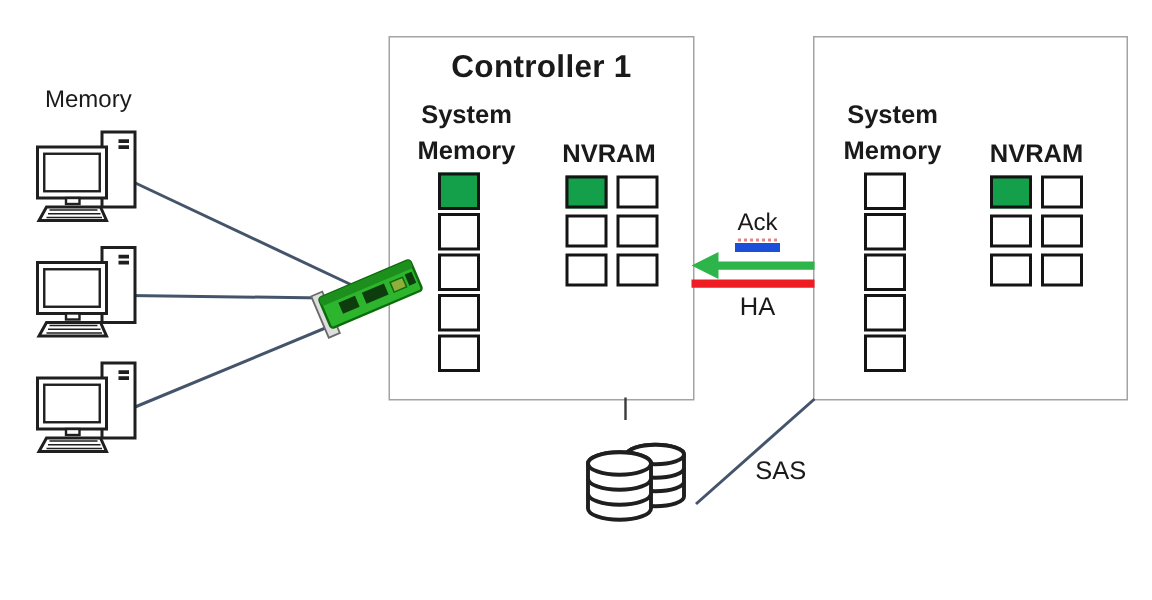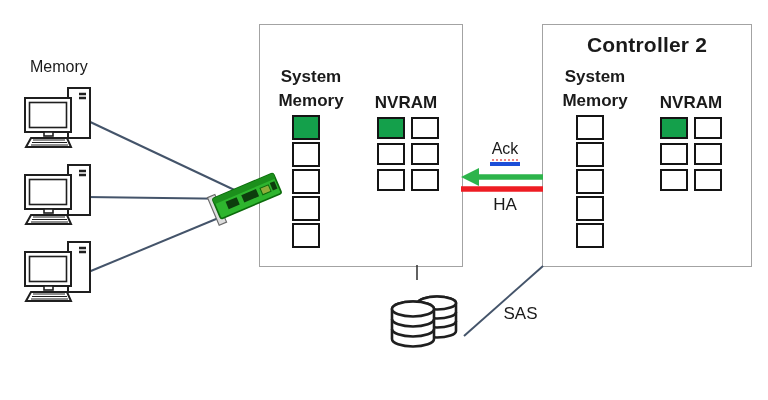--- a/index.html
+++ b/index.html
@@ -15,58 +15,58 @@
     position:absolute; left:0; right:0; text-align:center;
     font-size:21px; font-weight:bold; letter-spacing:.2px;
   }
   .sublabel { position:absolute; font-size:17px; line-height:1.42; text-align:center;font-weight:bold; }
   .memcol { position:absolute; display:flex; flex-direction:column; gap:2px; }
   .nvgrid { position:absolute; display:grid; grid-template-columns:repeat(2,28px); gap:4px 6px; }
   .cell { width:24px; height:21px; border:2px solid #141414; background:#ffffff; box-sizing:content-box; }
   .nvgrid .cell { height:18px; }
   .cell.green { background:var(--green,#14a04b); }
   .floating-label { position:absolute; font-size:16px; text-align:center; z-index:6; }
-  .ack-underline { display:inline-block; padding:0 2px 1px 2px; border-bottom:4px solid #1d4ed8;text-align:center; }
+  .ack-underline { display:inline-block; padding:0 2px 1px 2px; border-bottom:6px solid #1d4ed8;text-align:center; }
   .ack-underline::after {
     content:""; display:block; height:2px; margin-top:1px;
     background:repeating-linear-gradient(90deg, rgba(224,90,90,.75) 0 2px, transparent 2px 4px);
   }
   #overlay { position:absolute; left:0; top:0; z-index:5; pointer-events:none; }
   .clients-title { position:absolute; left:30px; top:58px; font-size:16px; z-index:2; }
   .aggregates-label { position:absolute; font-size:17px; text-align:center; }
 </style>
 </head>
 <body>
 
 <div id="canvas">
 
   <div class="clients-title">Memory</div>
 
   <div class="box" style="left:259px; top:24px; width:202px; height:241px;">
+    <div class="ctitle" style="top:8px;">Controller 1</div>
     <div class="sublabel" style="left:13px; top:40px; width:76px;">System Memory</div>
     <div class="sublabel" style="left:114px; top:66px; width:64px;">NVRAM</div>
     <div class="memcol" style="left:32px; top:90px;">
         <div class="cell green"></div>
         <div class="cell"></div>
         <div class="cell"></div>
         <div class="cell"></div>
         <div class="cell"></div>
       </div>
     <div class="nvgrid" style="left:117px; top:92px;">
         <div class="cell green"></div>
         <div class="cell"></div>
         <div class="cell"></div>
         <div class="cell"></div>
         <div class="cell"></div>
         <div class="cell"></div>
       </div>
   </div>
 
   <div class="box" style="left:542px; top:24px; width:208px; height:241px;">
-    <div class="ctitle" style="top:8px;">Controller 2</div>
     <div class="sublabel" style="left:14px; top:40px; width:76px;">System Memory</div>
     <div class="sublabel" style="left:116px; top:66px; width:64px;">NVRAM</div>
     <div class="memcol" style="left:33px; top:90px;">
         <div class="cell"></div>
         <div class="cell"></div>
         <div class="cell"></div>
         <div class="cell"></div>
         <div class="cell"></div>
       </div>
     <div class="nvgrid" style="left:117px; top:92px;">

